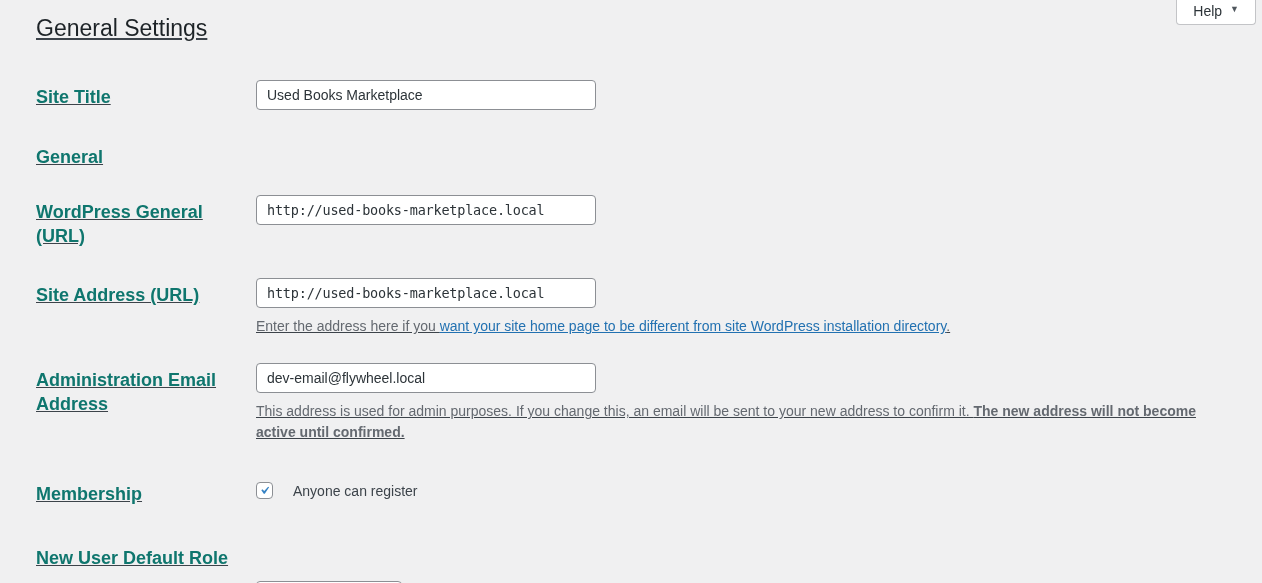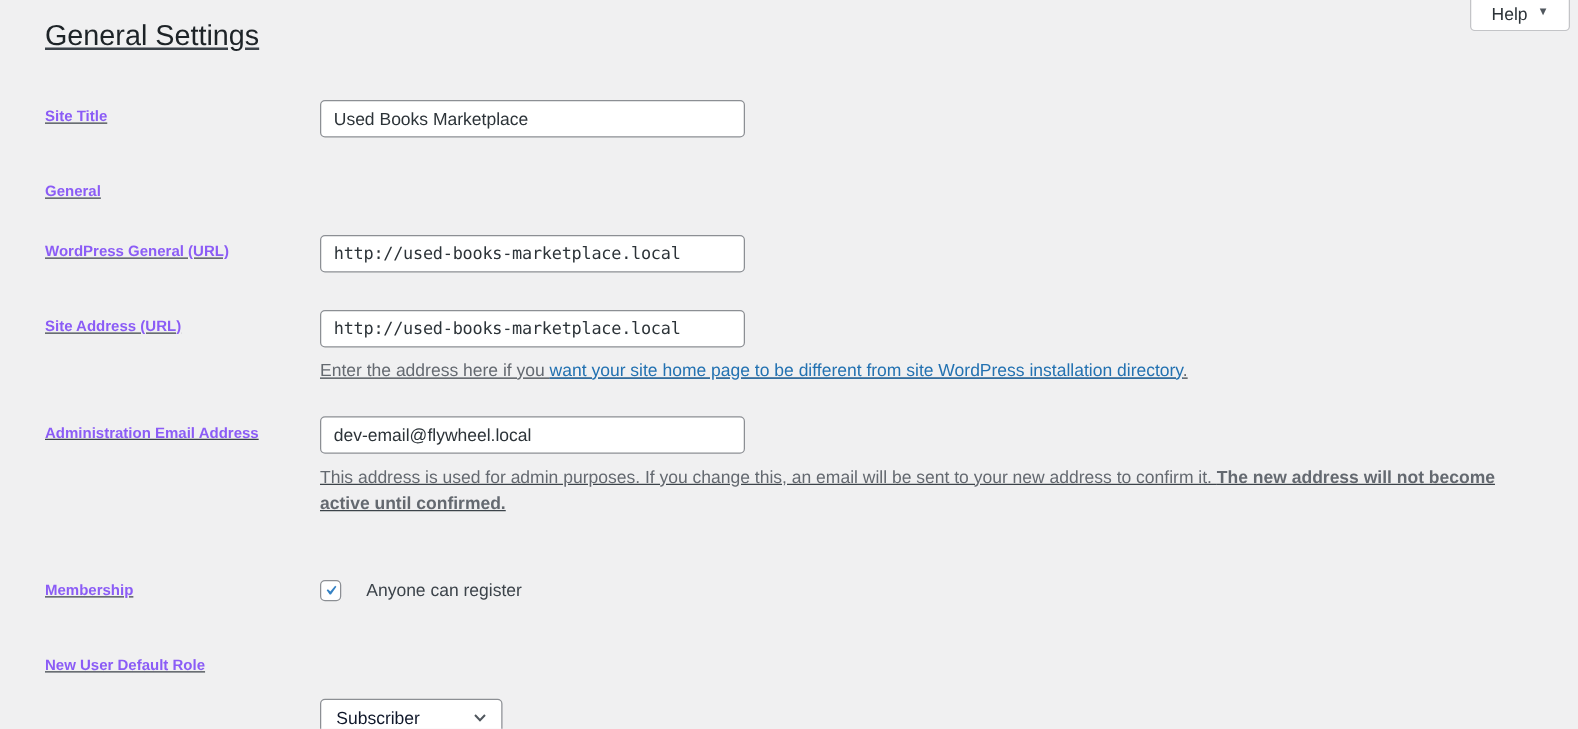--- a/index.html
+++ b/index.html
@@ -49,31 +49,31 @@
     color: #1d2327;
   }
 
   .form-table { margin-top: 37px; }
 
   .row { display: flex; align-items: flex-start; }
   .row-label {
     width: 220px;
     flex: 0 0 220px;
     padding-top: 6px;
-    font-size: 12px;
+    font-size: 18px;
     font-weight: 700;
-    color: #8b5cf6;
+    color: #0f766e;
     line-height: 1.3;
   }
   .row.align-top .row-label { padding-top: 1px; }
   .row-field { flex: 1; }
 
   .mb30 { margin-bottom: 30px; }
   .mb26 { margin-bottom: 26px; }
-  .mb33 { margin-bottom: 51px; }
+  .mb33 { margin-bottom: 39px; }
   .mb34 { margin-bottom: 34px; }
 
   input.text-input {
     width: 340px;
     height: 30px;
     padding: 0 10px;
     font-size: 14px;
     font-family: "Liberation Sans", sans-serif;
     color: #2c3338;
     background: #ffffff;

